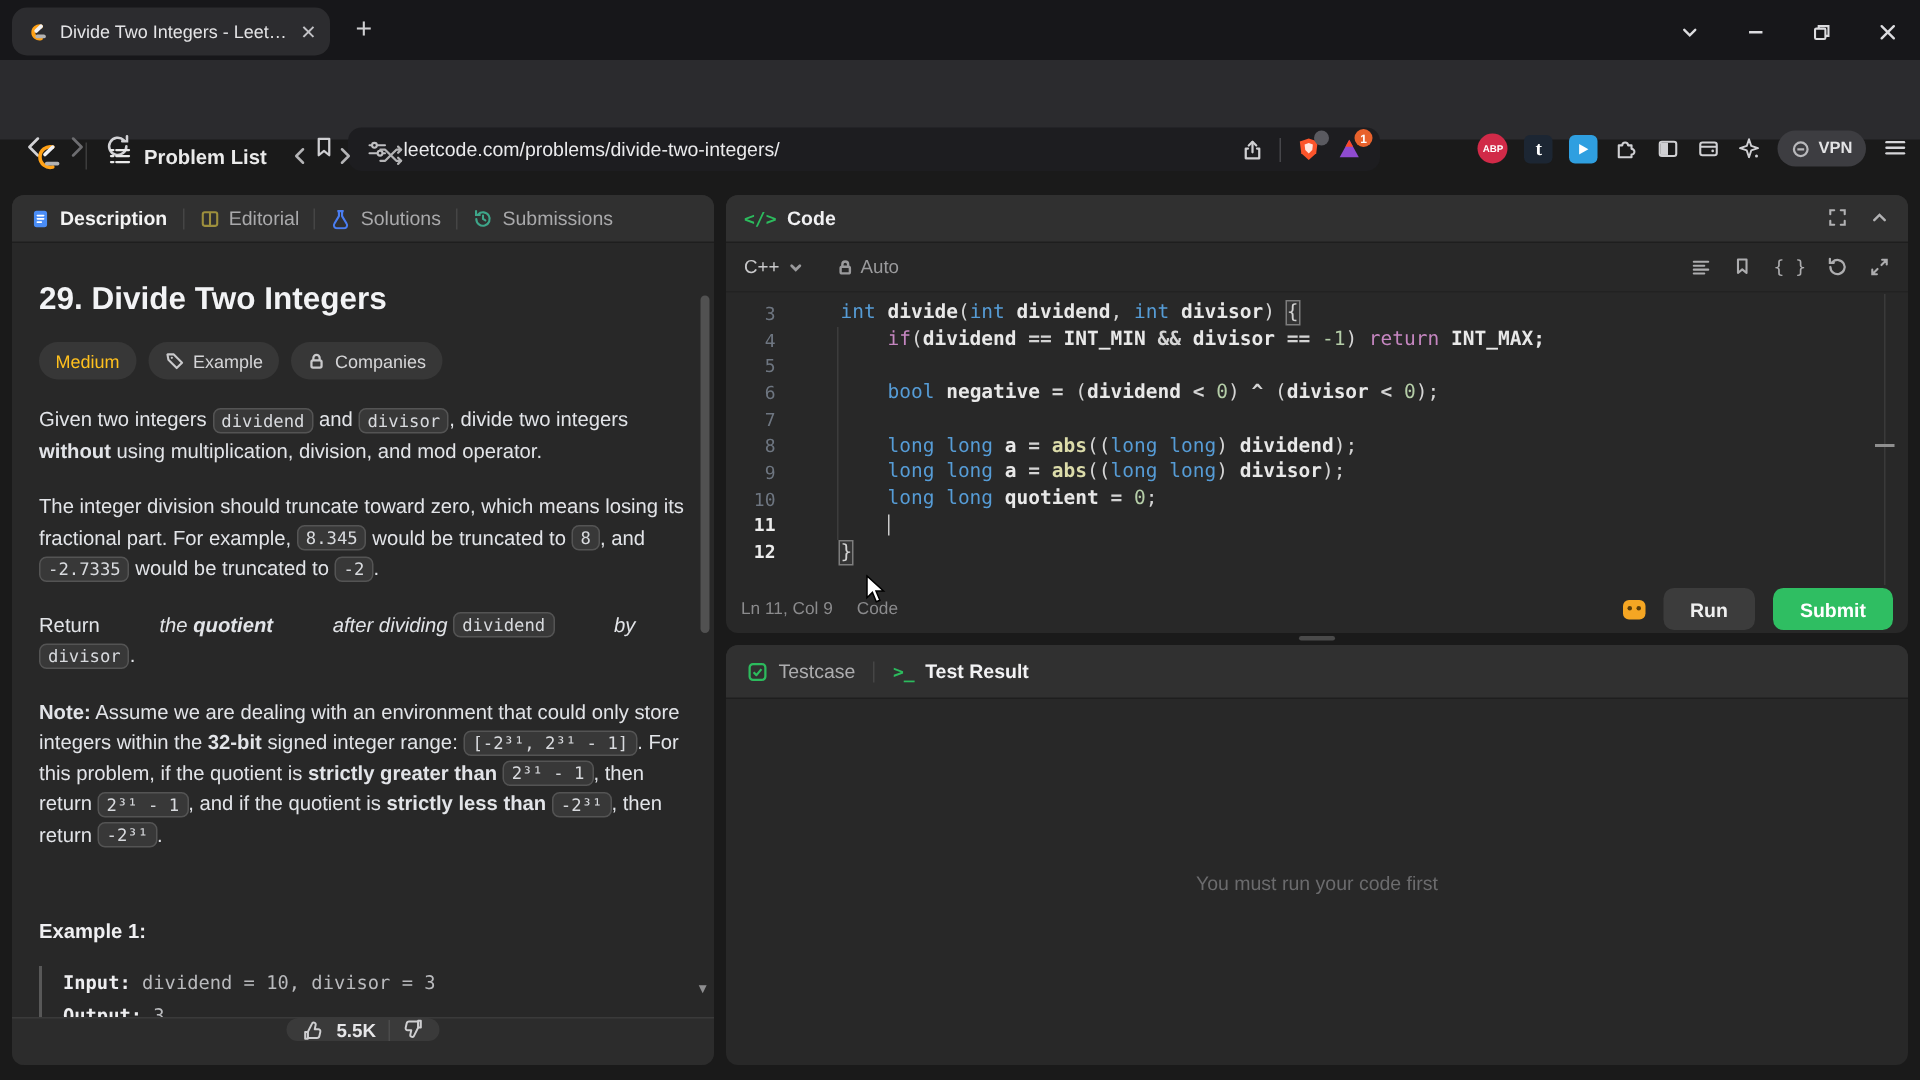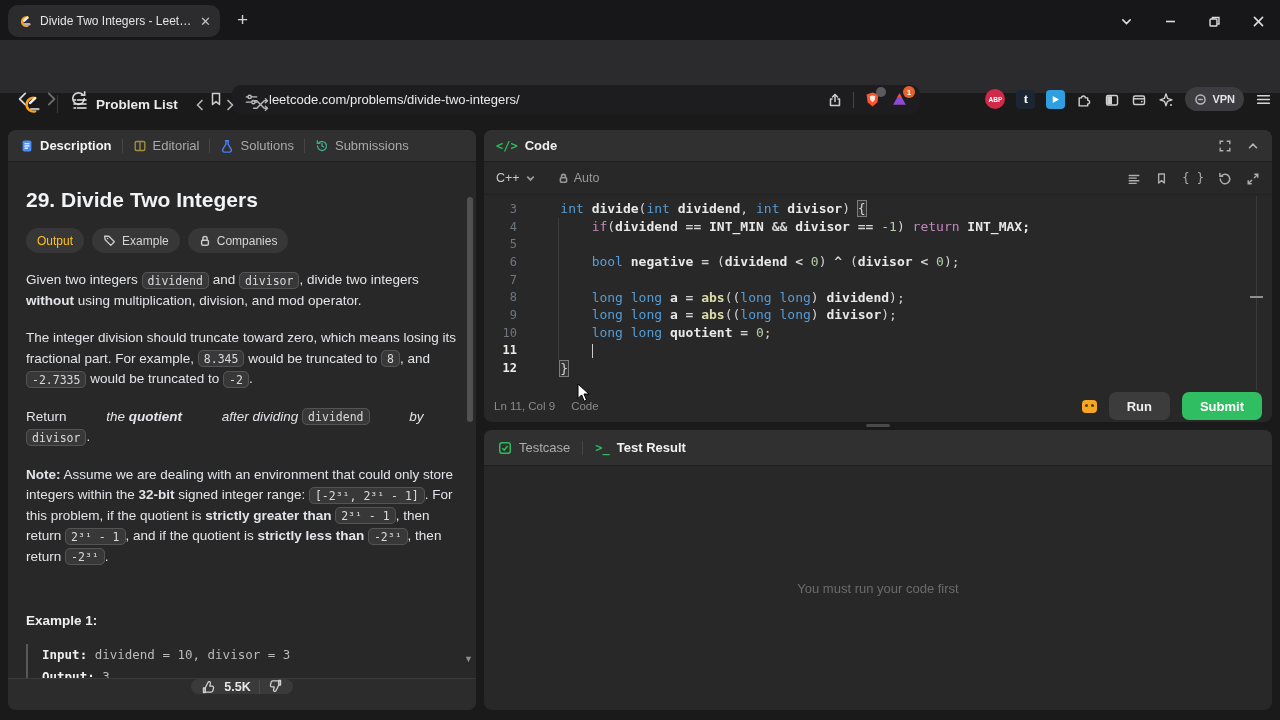--- a/index.html
+++ b/index.html
@@ -384,21 +384,21 @@
             <polyline points="2.7,2 2.7,4.9 5.6,4.9"></polyline>
             <path d="M8 5.4V8l1.8 1.1"></path>
           </svg>
         <span>Submissions</span>
       </span>
     </div>
 
     <div class="desc-content">
       <div class="prob-title">29. Divide Two Integers</div>
       <div class="badge-row">
-        <span class="pill medium">Output</span>
+        <span class="pill medium">Medium</span>
         <span class="pill">
           <svg class="ic" width="13" height="13" viewBox="0 0 16 16" fill="none" stroke="#c9c9cb" stroke-width="1.4" stroke-linejoin="round">
               <path d="M2 2.8h5.2L14 9.6 9.6 14 2.8 7.2z"></path>
               <circle cx="5.6" cy="5.6" r="0.9" fill="#c9c9cb" stroke="none"></circle>
             </svg>
           <span>Example</span>
         </span>
         <span class="pill">
           <svg class="ic" width="12" height="12" viewBox="0 0 16 16" fill="none" stroke="#c9c9cb" stroke-width="1.5">
               <rect x="3.5" y="7" width="9" height="6.5" rx="1.4"></rect>

